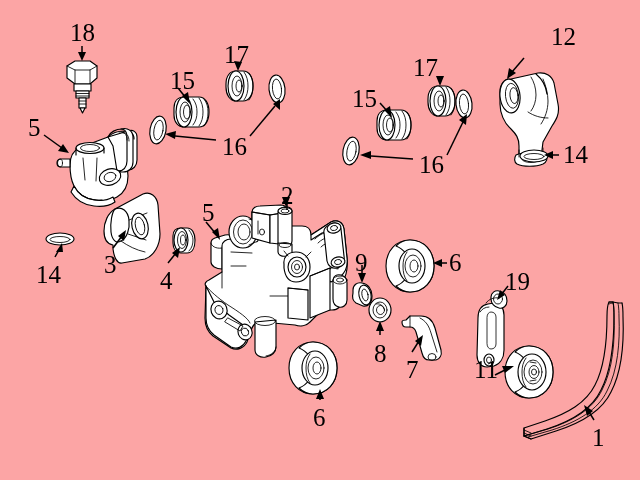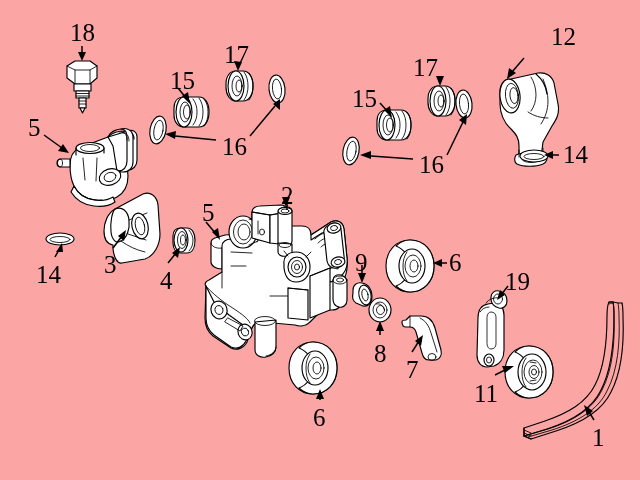--- a/index.html
+++ b/index.html
@@ -492,17 +492,17 @@
   <div class="callout-label" style="left:281px; top:183px;">2</div>
   <div class="callout-label" style="left:202px; top:200px;">5</div>
   <div class="callout-label" style="left:36px;  top:262px;">14</div>
   <div class="callout-label" style="left:104px; top:252px;">3</div>
   <div class="callout-label" style="left:160px; top:268px;">4</div>
   <div class="callout-label" style="left:355px; top:250px;">9</div>
   <div class="callout-label" style="left:449px; top:250px;">6</div>
   <div class="callout-label" style="left:505px; top:269px;">19</div>
   <div class="callout-label" style="left:374px; top:341px;">8</div>
   <div class="callout-label" style="left:406px; top:357px;">7</div>
-  <div class="callout-label" style="left:474px; top:381px;">11</div>
+  <div class="callout-label" style="left:474px; top:357px;">11</div>
   <div class="callout-label" style="left:313px; top:405px;">6</div>
   <div class="callout-label" style="left:592px; top:425px;">1</div>
 
 </div>
 
 </body></html>

